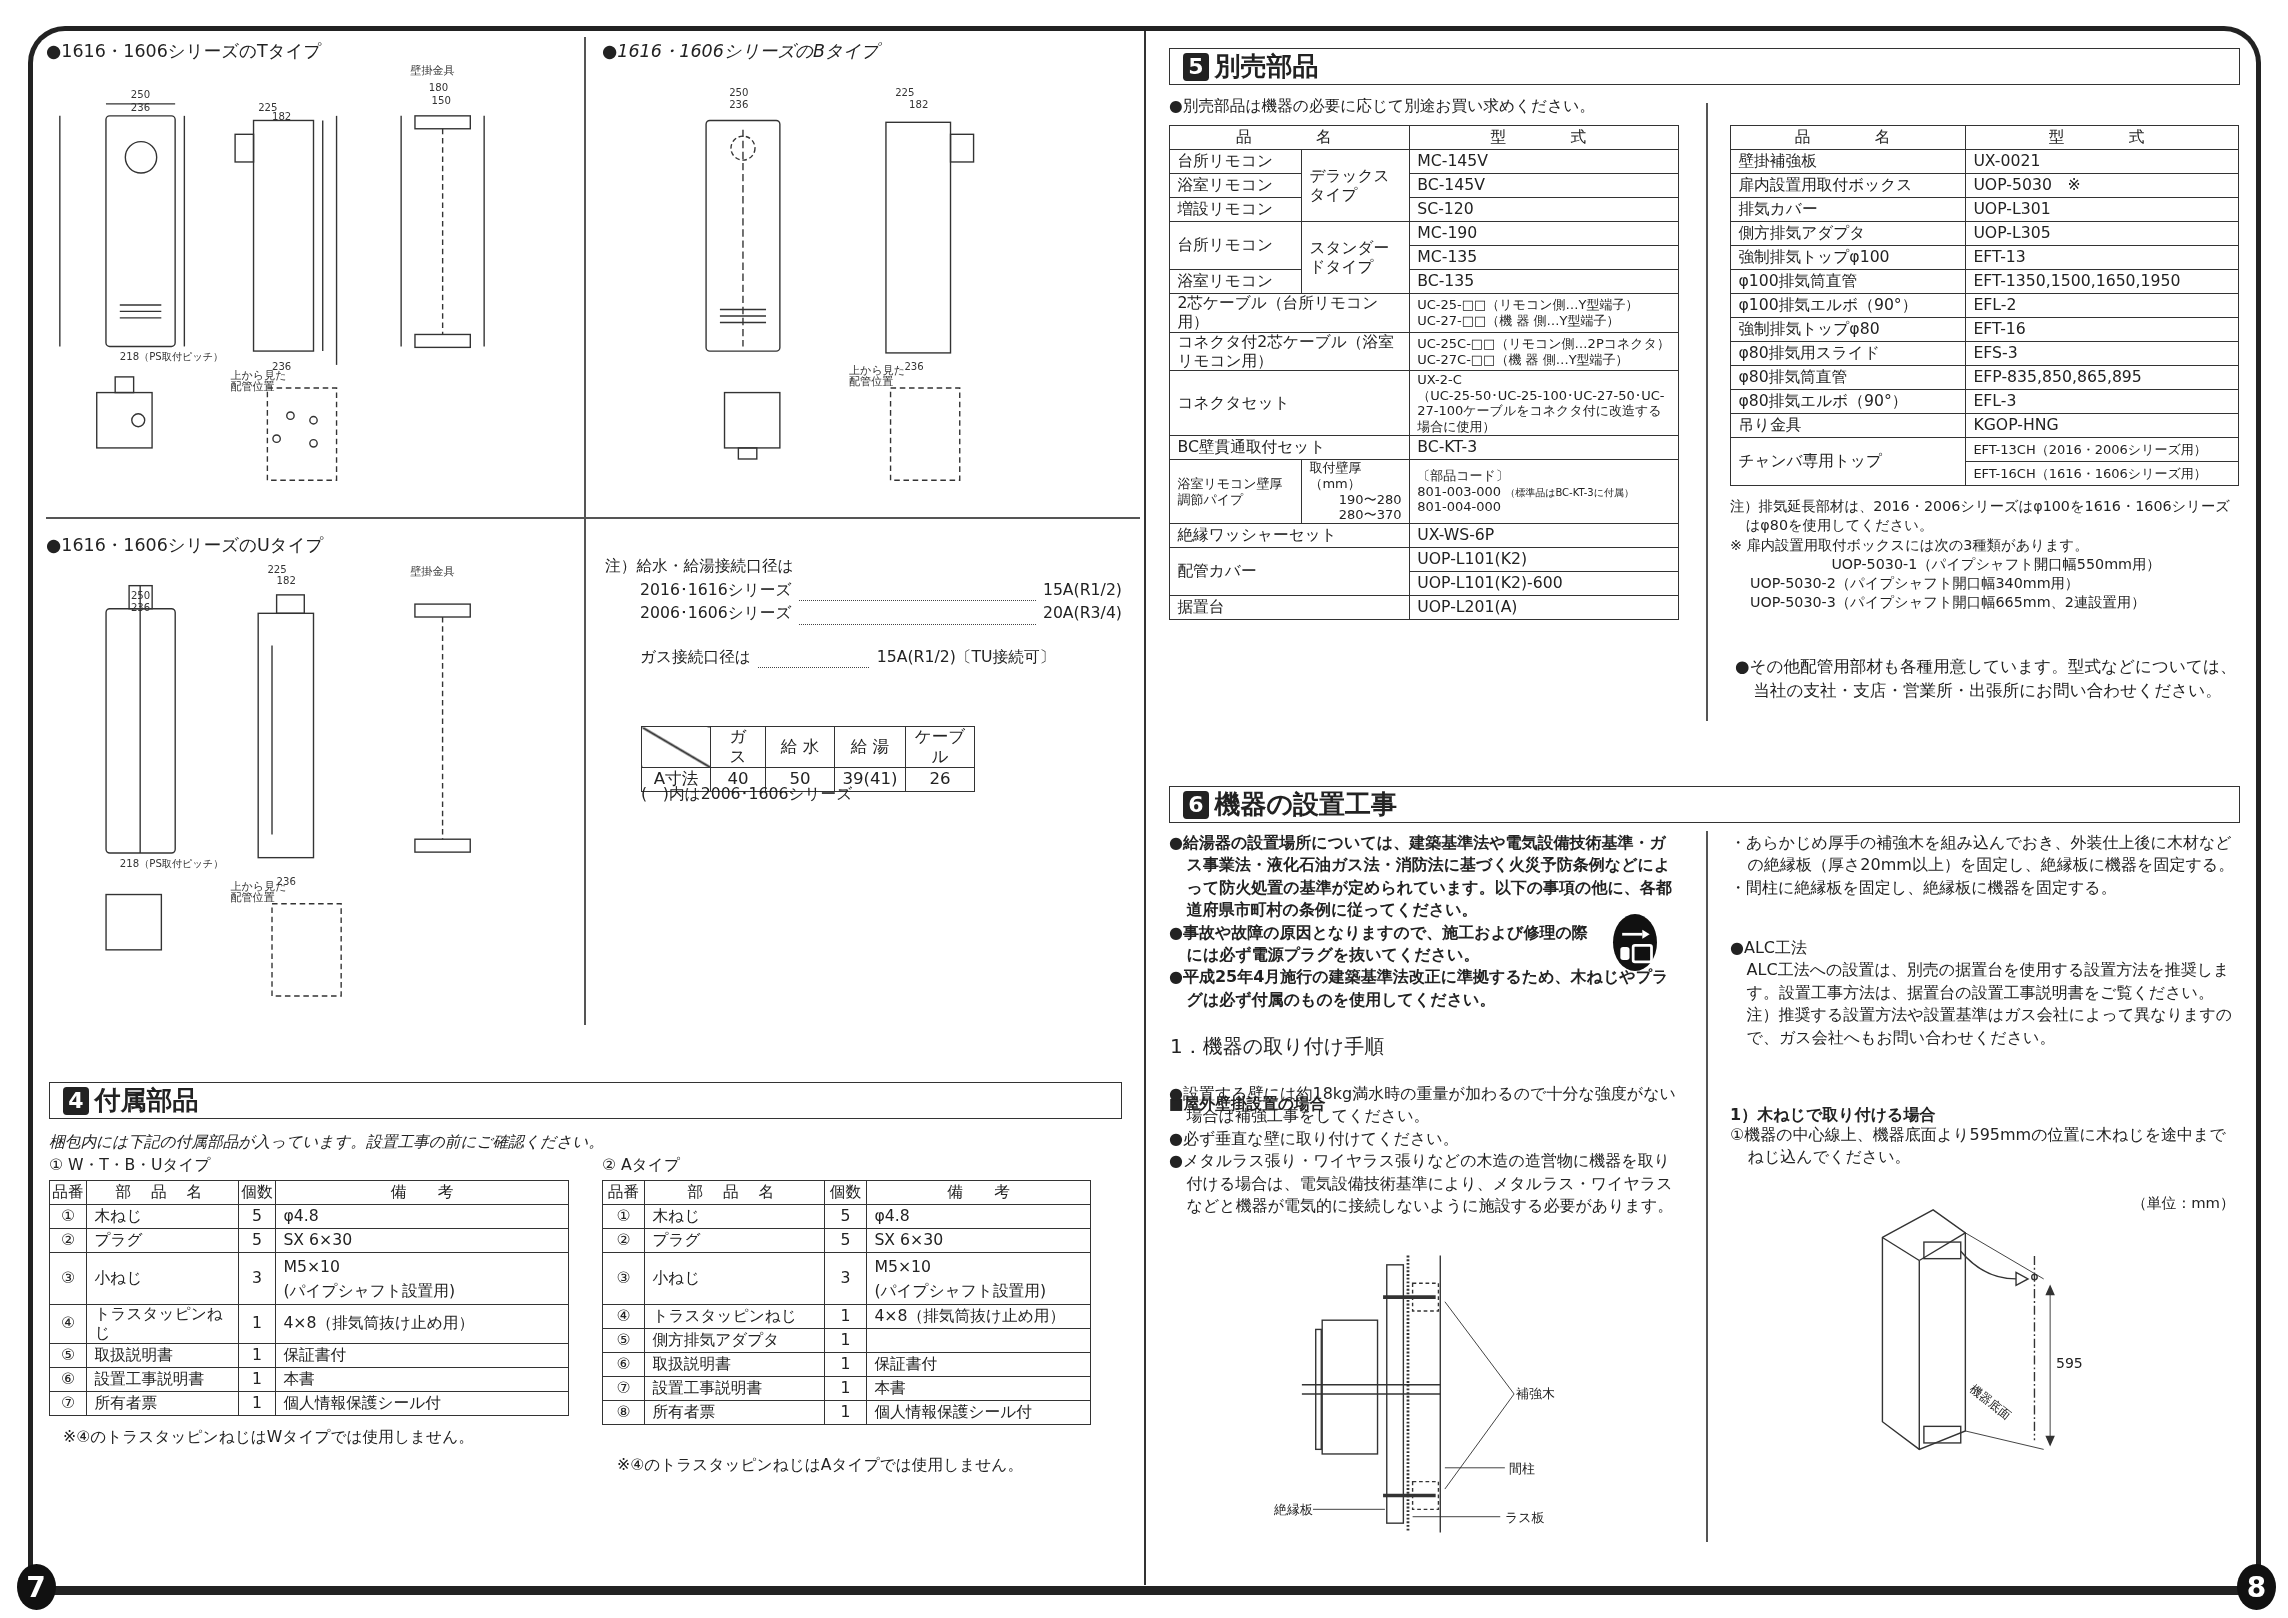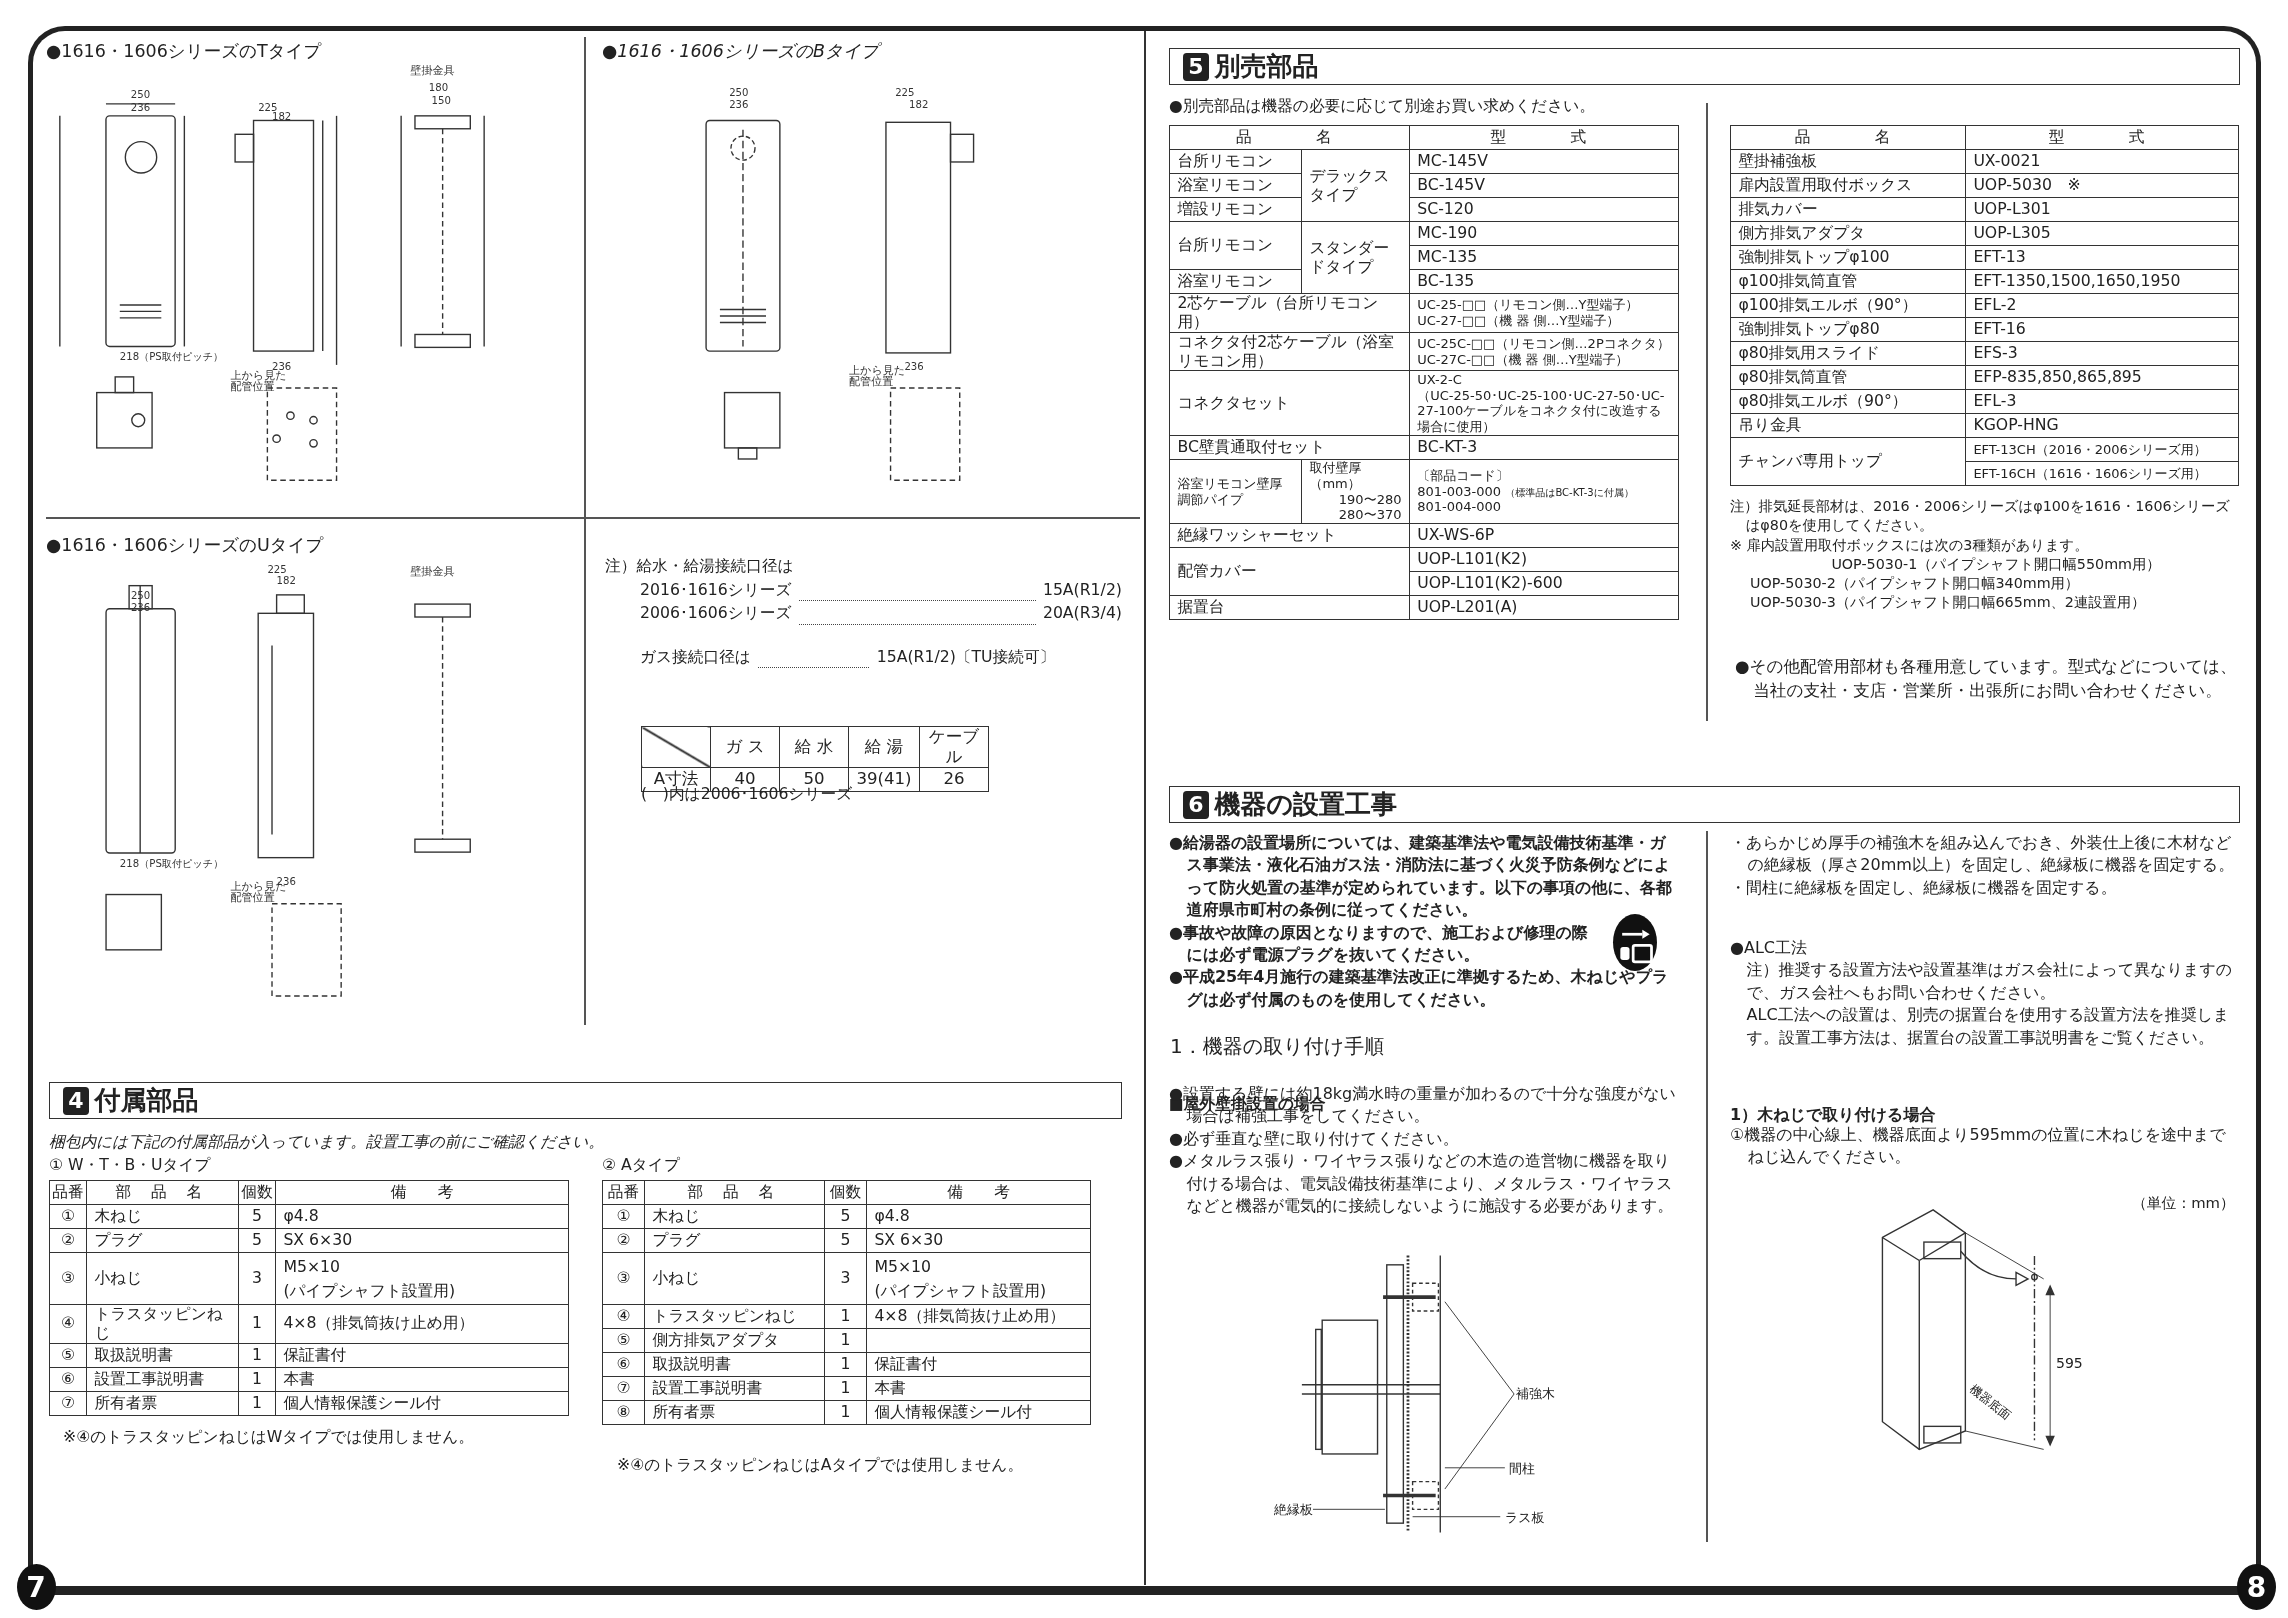--- a/index.html
+++ b/index.html
@@ -159,21 +159,21 @@
     <span>ガス接続口径は</span>
     <span class="dotline" style="width:111px;"></span>
     <span>15A(R1/2)〔TU接続可〕</span>
   </div>
 </div>
 
 <table class="doc" style="left:641px;top:726px;font-size:16.6px;">
   <tbody>
       <tr>
     <td style="width:69px;height:23px;background:linear-gradient(to top right, transparent 48%, #333 49%, #333 51%, transparent 52%);"></td>
-    <td class="c" style="width:69px;">ガ ス</td>
+    <td class="c" style="width:55px;">ガ ス</td>
     <td class="c" style="width:69px;">給 水</td>
     <td class="c" style="width:69px;">給 湯</td>
     <td class="c" style="width:69px;padding:0 1.8px;">ケーブル</td>
   </tr>
   <tr>
     <td class="c">A寸法</td>
     <td class="c">40</td>
     <td class="c">50</td>
     <td class="c">39(41)</td>
     <td class="c">26</td>
@@ -525,22 +525,22 @@
   <div style="position:absolute;left:0px;top:250px;font-size:13px;">絶縁板</div>
   <div style="position:absolute;left:231px;top:258px;font-size:13px;">ラス板</div>
 </div>
 
 <div class="text" style="left:1730px;top:832px;width:512px;font-size:16px;line-height:1.4;">
   <div class="indent">・あらかじめ厚手の補強木を組み込んでおき、外装仕上後に木材などの絶縁板（厚さ20mm以上）を固定し、絶縁板に機器を固定する。</div>
   <div class="indent">・間柱に絶縁板を固定し、絶縁板に機器を固定する。</div>
 </div>
 <div class="text" style="left:1730px;top:937px;width:512px;font-size:16px;line-height:1.4;">
   <div>●ALC工法</div>
+  <div style="padding-left:16.6px;">ALC工法への設置は、別売の据置台を使用する設置方法を推奨します。設置工事方法は、据置台の設置工事説明書をご覧ください。</div>
   <div style="padding-left:16.6px;">注）推奨する設置方法や設置基準はガス会社によって異なりますので、ガス会社へもお問い合わせください。</div>
-  <div style="padding-left:16.6px;">ALC工法への設置は、別売の据置台を使用する設置方法を推奨します。設置工事方法は、据置台の設置工事説明書をご覧ください。</div>
 </div>
 
 <div class="text bold" style="left:1730px;top:1103px;font-size:16px;">1）木ねじで取り付ける場合</div>
 <div class="text indent" style="left:1730px;top:1124px;width:512px;font-size:16px;line-height:1.4;">①機器の中心線上、機器底面より595mmの位置に木ねじを途中までねじ込んでください。</div>
 <div class="text" style="left:2132px;top:1192px;font-size:14.8px;">（単位：mm）</div>
 
 <div class="drawing" style="left:1864px;top:1191px;width:258px;height:268px;">
   <svg viewBox="0 0 280 290" fill="none" stroke="#333" stroke-width="1.5">
     <polygon points="20,50 75,20 110,45 110,260 60,280 20,250"></polygon>
     <line x1="20" y1="50" x2="60" y2="75"></line>

